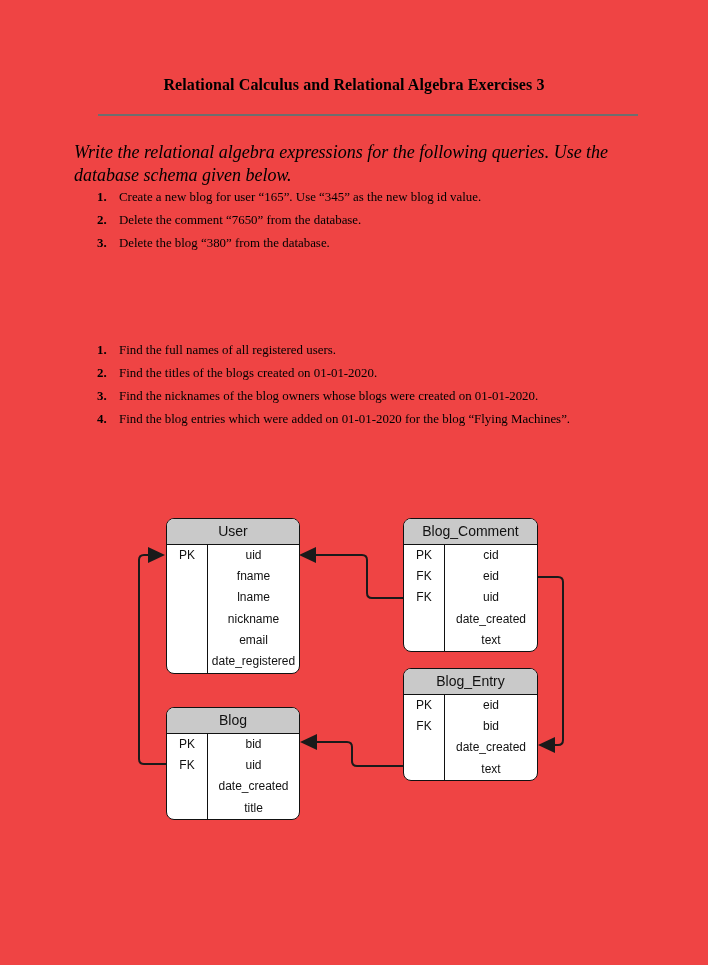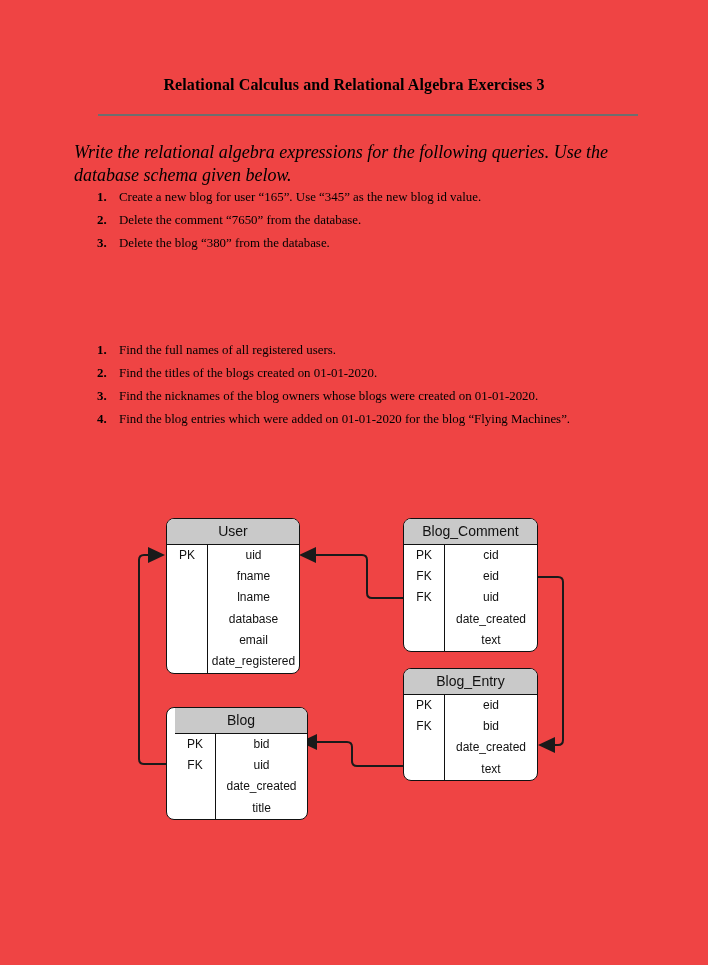--- a/index.html
+++ b/index.html
@@ -104,21 +104,21 @@
         <div class="cell"></div>
         <div class="cell"></div>
         <div class="cell"></div>
         <div class="cell"></div>
         <div class="cell"></div>
       </div>
       <div class="field-col">
         <div class="cell">uid</div>
         <div class="cell">fname</div>
         <div class="cell">lname</div>
-        <div class="cell">database</div>
+        <div class="cell">nickname</div>
         <div class="cell">email</div>
         <div class="cell">date_registered</div>
       </div>
     </div>
   </div>
 
   <div class="entity" style="left:403px; top:518px; width:133px;">
     <div class="entity-header">Blog_Comment</div>
     <div class="entity-body">
       <div class="key-col">
@@ -131,21 +131,21 @@
       <div class="field-col">
         <div class="cell">cid</div>
         <div class="cell">eid</div>
         <div class="cell">uid</div>
         <div class="cell">date_created</div>
         <div class="cell">text</div>
       </div>
     </div>
   </div>
 
-  <div class="entity" style="left:166px; top:707px; width:132px;padding-left:8px;">
+  <div class="entity" style="left:166px; top:707px; width:132px;">
     <div class="entity-header">Blog</div>
     <div class="entity-body">
       <div class="key-col">
         <div class="cell">PK</div>
         <div class="cell">FK</div>
         <div class="cell"></div>
         <div class="cell"></div>
       </div>
       <div class="field-col">
         <div class="cell">bid</div>

